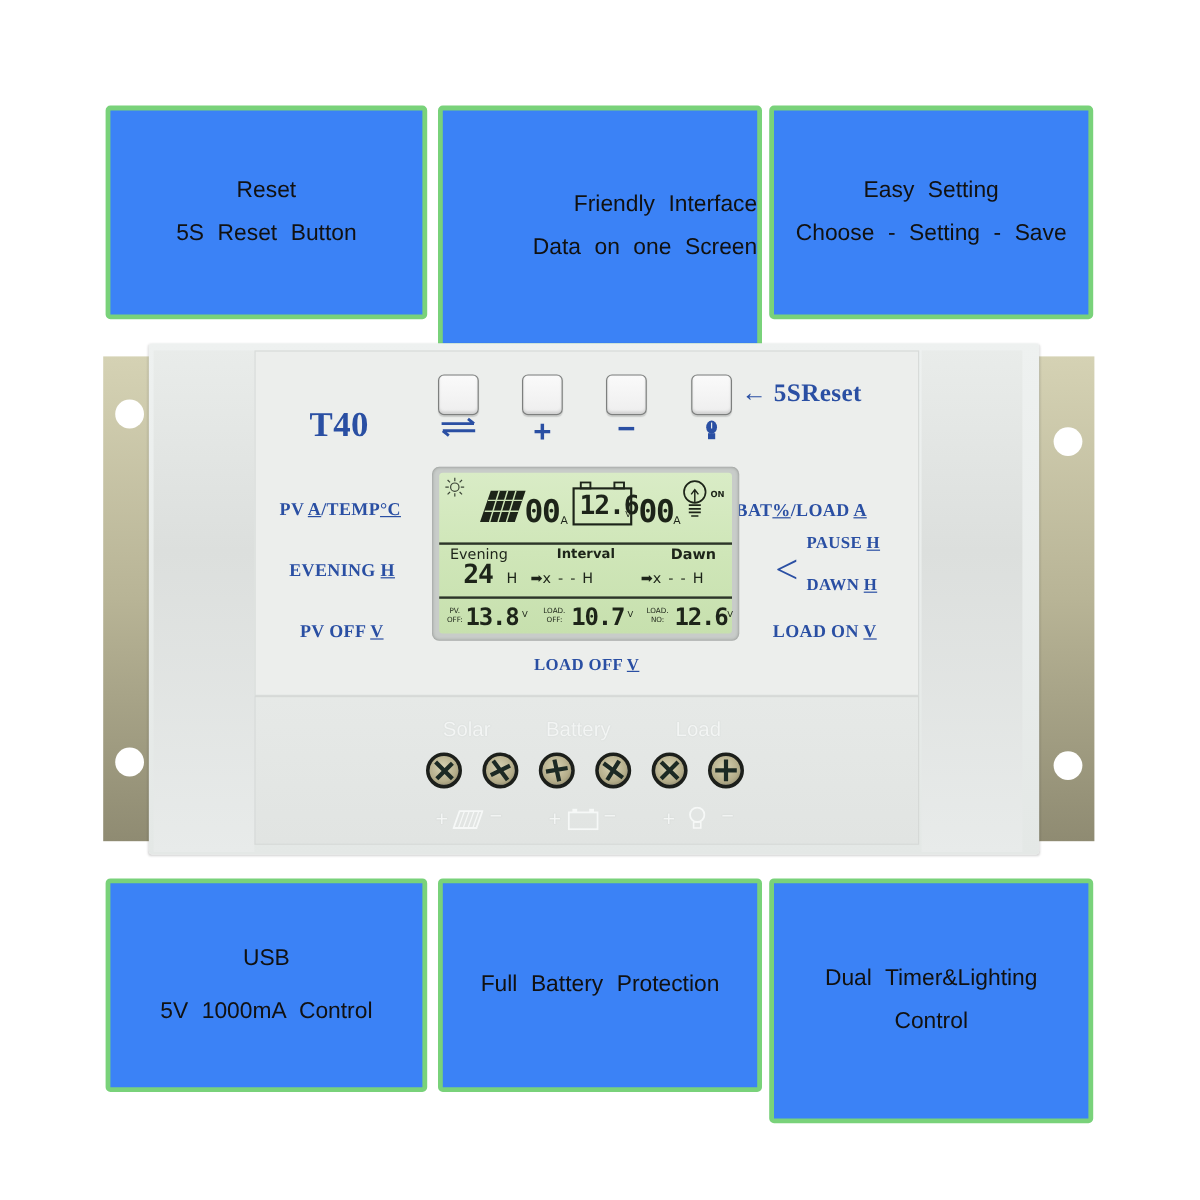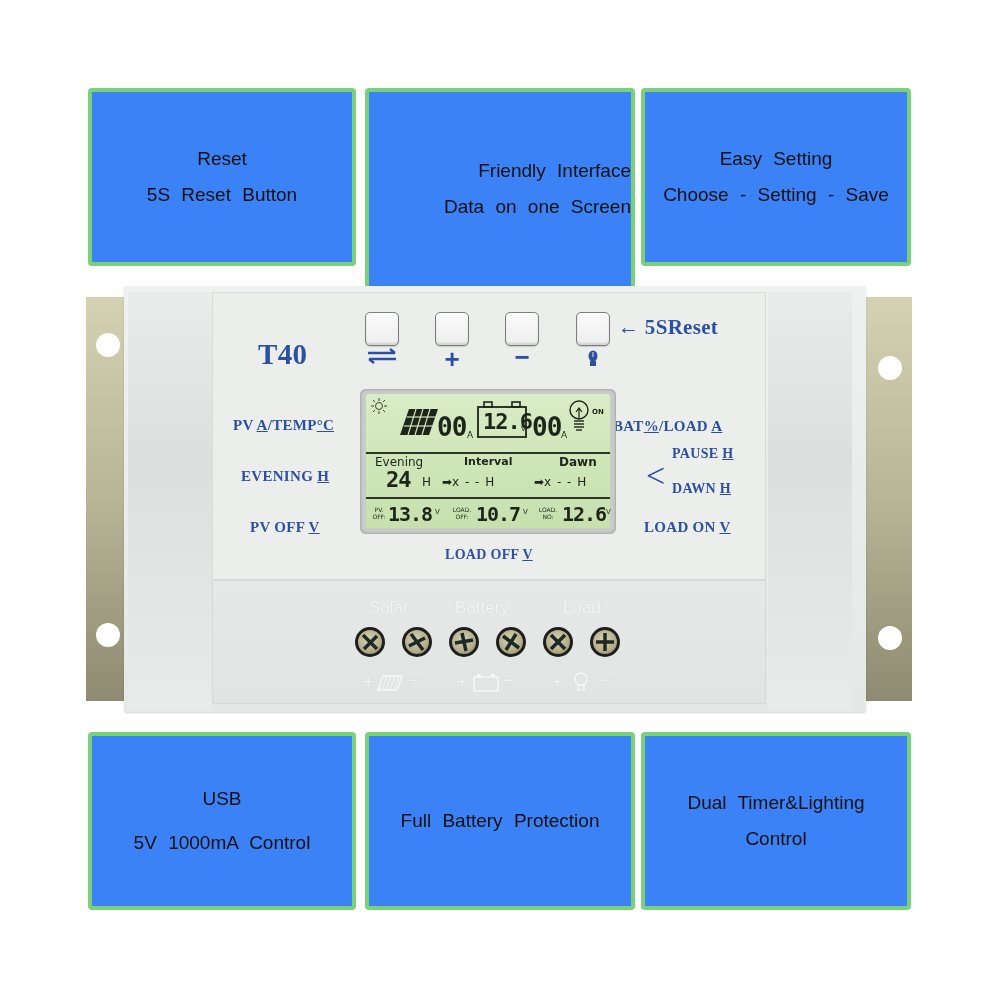--- a/index.html
+++ b/index.html
@@ -339,16 +339,16 @@
 </div>
 <div class="pol" style="left:601px; top:670px;">−</div>
 
 <div class="card" style="left:88px; top:732px; width:268px; height:178px;">
   <div class="line">USB</div>
   <div class="line" style="margin-top:8px;">5V  1000mA  Control</div>
 </div>
 <div class="card" style="left:365px; top:732px; width:270px; height:178px;">
   <div class="line">Full  Battery  Protection</div>
 </div>
-<div class="card" style="left:641px; top:732px; width:270px; height:178px;">
+<div class="card" style="left:641px; top:732px; width:270px; height:204px;">
   <div class="line">Dual  Timer&amp;Lighting</div>
   <div class="line">Control</div>
 </div>
 
 </body></html>

